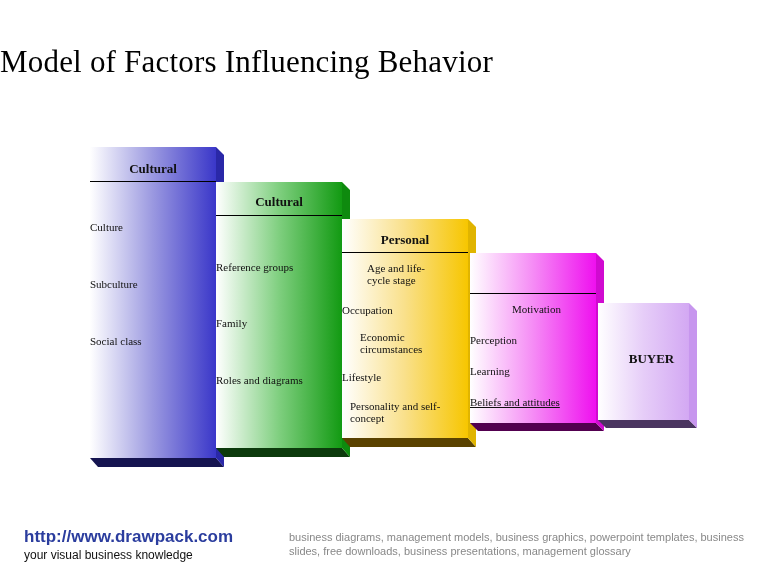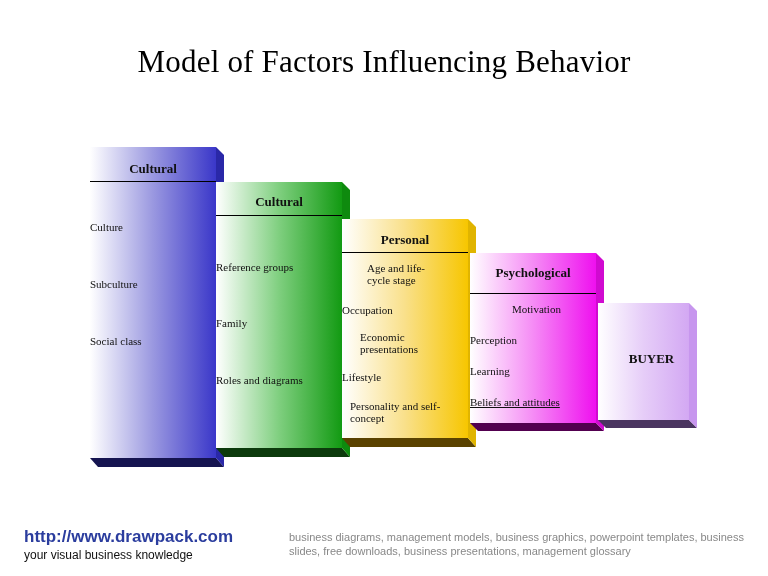--- a/index.html
+++ b/index.html
@@ -1,17 +1,17 @@
 <!DOCTYPE html>
 <html><head>
 <meta charset="utf-8">
 <style>
   html, body { margin: 0; padding: 0; }
   body { width: 768px; height: 576px; background: #ffffff; position: relative; overflow: hidden; font-family: "Liberation Serif", serif; }
-  .title { position: absolute; left: 0; top: 44px; width: 768px; text-align: center; font-size: 31px; color: #000; font-family: "Liberation Serif", serif; letter-spacing: 0.2px; }
+  .title { position: absolute; left: 0; top: 44px; width: 768px; text-align: left; font-size: 31px; color: #000; font-family: "Liberation Serif", serif; letter-spacing: 0.2px; }
   .bar { position: absolute; }
   .face { position: absolute; left: 0; top: 0; bottom: 0; }
   .side { position: absolute; top: 0; bottom: 0; }
   .shadow { position: absolute; }
   .hdr { position: absolute; left: 0; text-align: center; font-weight: bold; font-size: 13px; color: #111; }
   .rule { position: absolute; left: 0; height: 1px; background: #000; }
   .item { position: absolute; left: 0; text-align: left; font-size: 11px; color: #111; line-height: 12px; }
   .footer-url { position: absolute; left: 24px; top: 527px; font-family: "Liberation Sans", sans-serif; font-weight: bold; font-size: 17px; color: #2b3d9e; }
   .footer-tag { position: absolute; left: 24px; top: 548px; font-family: "Liberation Sans", sans-serif; font-size: 12px; color: #111; }
   .footer-kw { position: absolute; left: 289px; top: 530px; width: 460px; font-family: "Liberation Sans", sans-serif; font-size: 11px; color: #888; line-height: 14px; }
@@ -44,30 +44,29 @@
 </div>
 
 <div class="bar" style="left:342px; top:219px; width:134px; height:228px;">
   <div class="shadow" style="left:0; top:219px; width:134px; height:9px; background:#5a4200; clip-path:polygon(0 0, 126px 0, 134px 9px, 8px 9px);"></div>
   <div class="side" style="left:126px; width:8px; height:228px; background:#e0b400; clip-path:polygon(0 0, 8px 8px, 8px 228px, 0 219px);"></div>
   <div class="face" style="width:126px; height:219px; background:linear-gradient(to right,#ffffff 0%,#f9e08a 50%,#f7c600 100%);"></div>
   <div class="hdr" style="top:13px; width:126px;">Personal</div>
   <div class="rule" style="top:33px; width:126px;"></div>
   <div class="item" style="top:43px; left:25px; width:76px;">Age and life-cycle stage</div>
   <div class="item" style="top:85px; width:126px;">Occupation</div>
-  <div class="item" style="top:112px; left:18px; width:90px;">Economic presentations</div>
+  <div class="item" style="top:112px; left:18px; width:90px;">Economic circumstances</div>
   <div class="item" style="top:152px; width:126px;">Lifestyle</div>
   <div class="item" style="top:181px; left:8px; width:112px;">Personality and self-concept</div>
 </div>
 
 <div class="bar" style="left:470px; top:253px; width:134px; height:178px;">
   <div class="shadow" style="left:0; top:170px; width:134px; height:8px; background:#52004f; clip-path:polygon(0 0, 126px 0, 134px 8px, 8px 8px);"></div>
   <div class="side" style="left:126px; width:8px; height:178px; background:#d00ad0; clip-path:polygon(0 0, 8px 8px, 8px 178px, 0 170px);"></div>
   <div class="face" style="width:126px; height:170px; background:linear-gradient(to right,#ffffff 0%,#f58cf5 50%,#ef10ef 100%);"></div>
-  <div class="hdr" style="top:12px; width:126px;">Psychological</div>
   <div class="rule" style="top:40px; width:126px;"></div>
   <div class="item" style="top:50px; width:126px;padding-left:42px;">Motivation</div>
   <div class="item" style="top:81px; width:126px;">Perception</div>
   <div class="item" style="top:112px; width:126px;">Learning</div>
   <div class="item" style="top:143px; width:126px;text-decoration:underline;">Beliefs and attitudes</div>
 </div>
 
 <div class="bar" style="left:598px; top:303px; width:99px; height:125px;">
   <div class="shadow" style="left:0; top:117px; width:99px; height:8px; background:#4a3560; clip-path:polygon(0 0, 91px 0, 99px 8px, 8px 8px);"></div>
   <div class="side" style="left:91px; width:8px; height:125px; background:#c796ee; clip-path:polygon(0 0, 8px 8px, 8px 125px, 0 117px);"></div>

